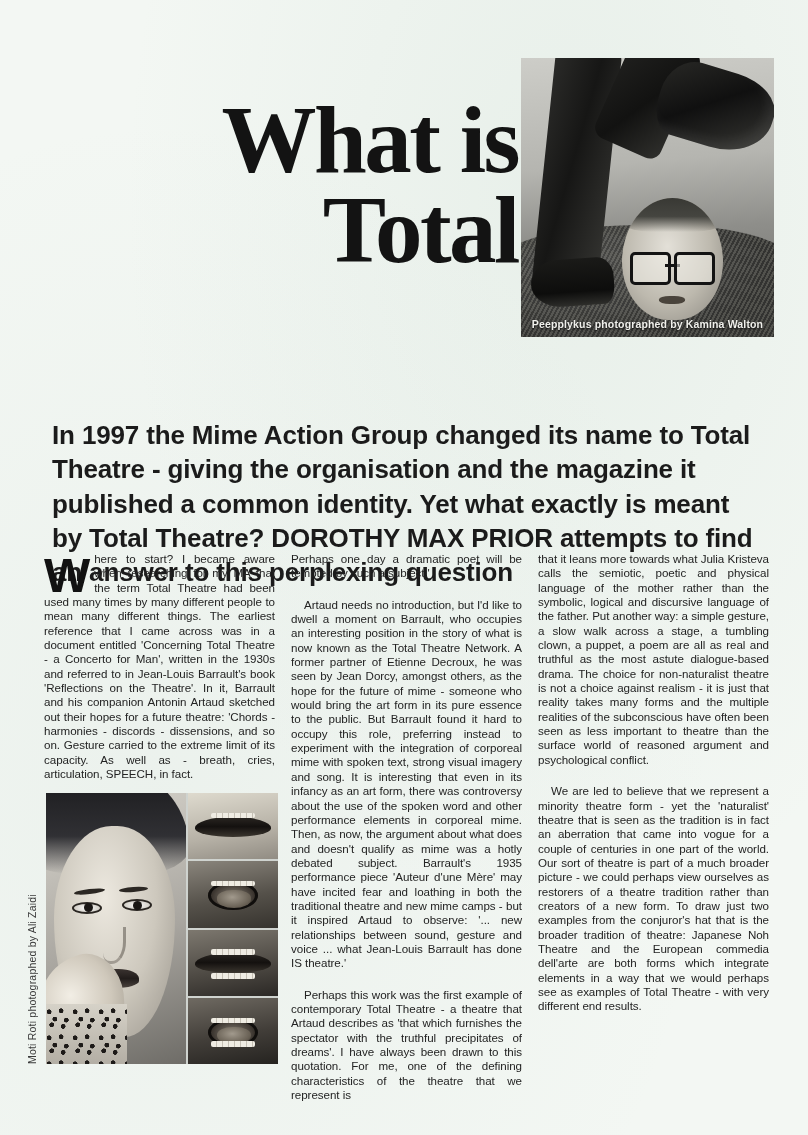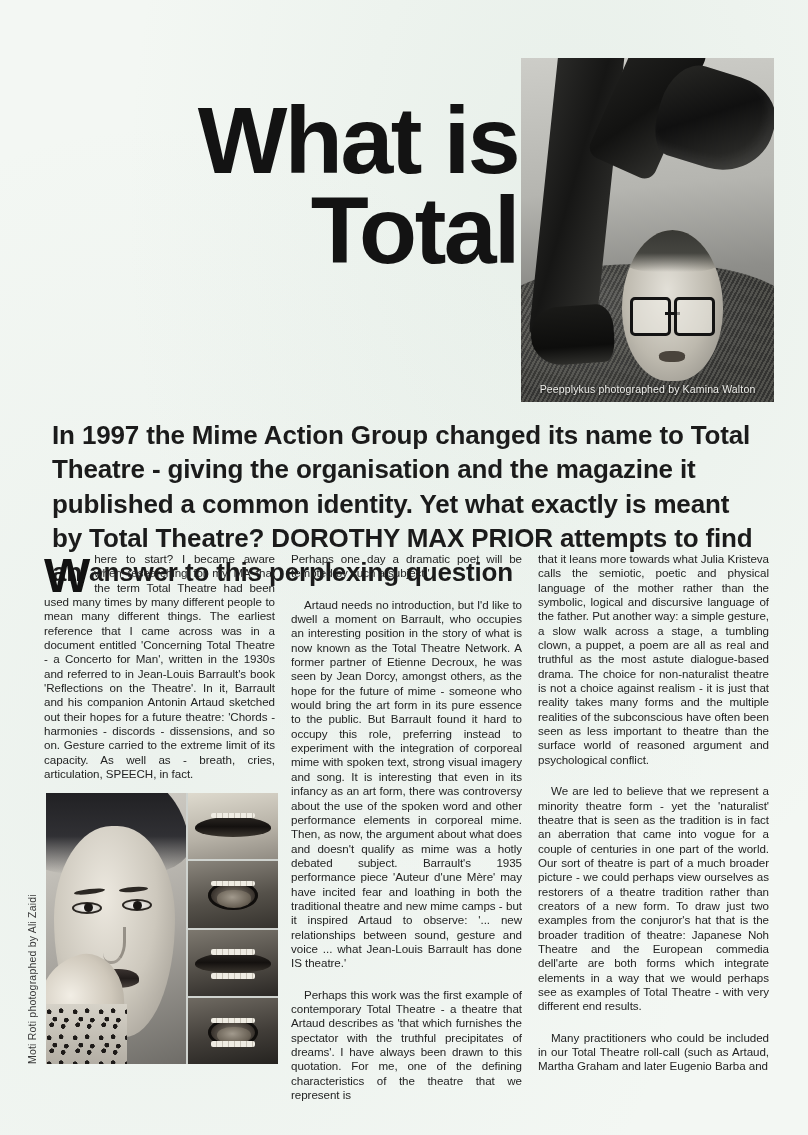--- a/index.html
+++ b/index.html
@@ -32,40 +32,41 @@
   }
 
   
   .headline {
     position: absolute;
     left: 34px;
     top: 58px;
     width: 484px;
     z-index: 3;
     text-align: right;
-    font-family: Liberation Sans, sans-serif;
+    font-family: Liberation Serif, serif;
     font-weight: bold;
     font-size: 95px;
     line-height: 0.95;
     letter-spacing: -2.5px;
     color: #131313;
     margin-top: 37px;
   }
   .headline .hl-line { display: block; white-space: nowrap; }
 
   
   .hero-photo {
     position: absolute;
     left: 521px;
     top: 58px;
     width: 253px;
-    height: 344px;
+    height: 279px;
     z-index: 4;
     overflow: hidden;
     background: #4d7c0f;
+    font-weight: bold;
   }
   .hp-sky {
     position: absolute; inset: 0;
     background: linear-gradient(175deg, #cdcdc8 0%, #b5b5b0 38%, #8e8e8a 62%, #6d6d69 100%);
   }
   .hp-ground {
     position: absolute; left: -8%; right: -8%; bottom: -6%;
     height: 46%;
     background:
       radial-gradient(ellipse at 30% 30%, rgba(255,255,255,.10), transparent 60%),
@@ -397,21 +398,20 @@
 
     <div class="col col-2">
       <p>Perhaps one day a dramatic poet will be tempted by such a subject.'</p>
       <p>Artaud needs no introduction, but I'd like to dwell a moment on Barrault, who occupies an interesting position in the story of what is now known as the Total Theatre Network. A former partner of Etienne Decroux, he was seen by Jean Dorcy, amongst others, as the hope for the future of mime - someone who would bring the art form in its pure essence to the public. But Barrault found it hard to occupy this role, preferring instead to experiment with the integration of corporeal mime with spoken text, strong visual imagery and song. It is interesting that even in its infancy as an art form, there was controversy about the use of the spoken word and other performance elements in corporeal mime. Then, as now, the argument about what does and doesn't qualify as mime was a hotly debated subject. Barrault's 1935 performance piece 'Auteur d'une Mère' may have incited fear and loathing in both the traditional theatre and new mime camps - but it inspired Artaud to observe: '... new relationships between sound, gesture and voice ... what Jean-Louis Barrault has done IS theatre.'</p>
       <p>Perhaps this work was the first example of contemporary Total Theatre - a theatre that Artaud describes as 'that which furnishes the spectator with the truthful precipitates of dreams'. I have always been drawn to this quotation. For me, one of the defining characteristics of the theatre that we represent is</p>
     </div>
 
     <div class="col col-3">
       <p>that it leans more towards what Julia Kristeva calls the semiotic, poetic and physical language of the mother rather than the symbolic, logical and discursive language of the father. Put another way: a simple gesture, a slow walk across a stage, a tumbling clown, a puppet, a poem are all as real and truthful as the most astute dialogue-based drama. The choice for non-naturalist theatre is not a choice against realism - it is just that reality takes many forms and the multiple realities of the subconscious have often been seen as less important to theatre than the surface world of reasoned argument and psychological conflict.</p>
       <p>We are led to believe that we represent a minority theatre form - yet the 'naturalist' theatre that is seen as the tradition is in fact an aberration that came into vogue for a couple of centuries in one part of the world. Our sort of theatre is part of a much broader picture - we could perhaps view ourselves as restorers of a theatre tradition rather than creators of a new form. To draw just two examples from the conjuror's hat that is the broader tradition of theatre: Japanese Noh Theatre and the European commedia dell'arte are both forms which integrate elements in a way that we would perhaps see as examples of Total Theatre - with very different end results.</p>
-      <p>Many practitioners who could be included in our Total Theatre roll-call (such as Artaud, Martha Graham and later Eugenio Barba and</p>
     </div>
 
   </div>
 
   <figure class="collage" style="margin:0;">
     <div class="collage-left">
       <span class="cl-hair"></span>
       <span class="cl-face">
         <span class="cl-brow a"></span>
         <span class="cl-brow b"></span>

